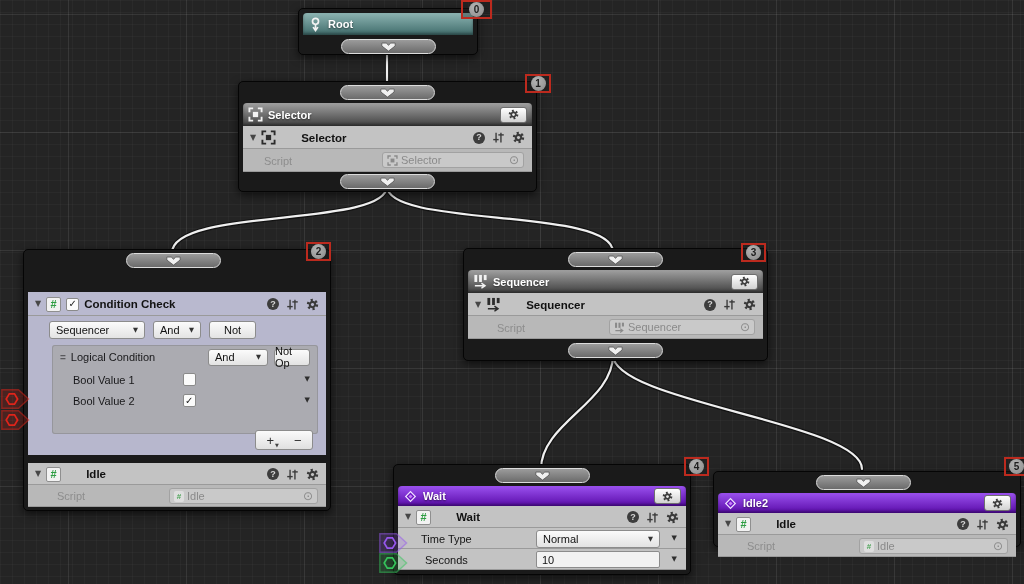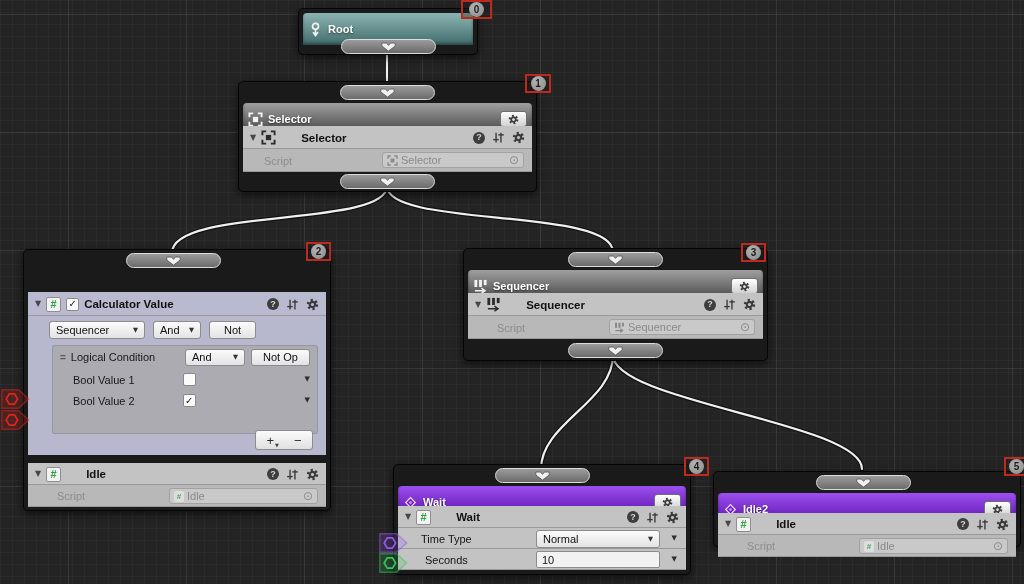--- a/index.html
+++ b/index.html
@@ -14,21 +14,21 @@
     background-position:68px 0,0 14px,0 0,0 0;}
   .edges{position:absolute;left:0;top:0;z-index:1;pointer-events:none;}
   .node{position:absolute;background:#1a1a1a;border:1px solid #050505;border-radius:5px;
     box-shadow:0 3px 9px rgba(0,0,0,.6);z-index:2;}
   
   .pill{position:absolute;width:95px;height:15px;border:1.5px solid #dcdcdc;border-radius:9px;
     background:linear-gradient(#9b9b9b,#6b6b6b);display:flex;align-items:center;justify-content:center;}
   .pill svg{width:15px;height:10px;display:block;}
   
   .hdr{position:absolute;left:4px;right:4px;height:21px;border-radius:4px 4px 0 0;
-    display:flex;align-items:center;gap:5px;padding:16px 5px;box-shadow:inset 0 -2px 3px rgba(0,0,0,.35);}
+    display:flex;align-items:center;gap:5px;padding:6px 5px;box-shadow:inset 0 -2px 3px rgba(0,0,0,.35);}
   .hdr-teal{background:linear-gradient(#8db4b2,#406c6b);}
   .hdr-gray{background:linear-gradient(#a0a0a0,#404040);}
   .hdr-purple{background:linear-gradient(#9b51ef,#5a0ca9);}
   .htitle{color:#fff;font-weight:bold;font-size:11px;text-shadow:0 1px 2px rgba(0,0,0,.55);}
   .hicon{width:15px;height:15px;color:#f2f2f2;flex:0 0 auto;}
   .hicon svg{width:100%;height:100%;display:block;}
   .gearbtn{margin-left:auto;width:27px;height:16px;border-radius:3px;border:1px solid #6f6f6f;
     background:linear-gradient(#ffffff,#d2d2d2);display:flex;align-items:center;justify-content:center;color:#3c3c3c;}
   .gearbtn svg{width:11px;height:11px;}
   
@@ -229,21 +229,21 @@
     <div class="pill" style="left:102px;top:3px;">
       <svg>
           <use href="#i-chev"></use>
         </svg>
     </div>
     <div class="body" style="top:42px;height:163px;">
       <div class="irow" style="position:relative;left:0;right:0;height:24px;">
         <span class="fold glyph">▼</span>
         <span class="scrbox">#</span>
         <span class="cb glyph">✓</span>
-        <span class="ititle">Calculator Value</span>
+        <span class="ititle">Condition Check</span>
         <span class="ric">
           <span class="help">?</span>
           <svg>
               <use href="#i-preset"></use>
             </svg>
           <svg>
               <use href="#i-gear"></use>
             </svg>
         </span>
       </div>
@@ -259,21 +259,21 @@
         <div class="wbtn" style="width:47px;">Not</div>
       </div>
       <div class="condbox" style="left:24px;top:53px;width:266px;height:89px;">
         <div class="crow" style="height:24px;">
           <span class="handle">=</span>
           <span>Logical Condition</span>
           <div class="dd" style="width:60px;margin-left:auto;height:17px;">
             <span>And</span>
             <span class="arr glyph">▼</span>
           </div>
-          <div class="wbtn" style="width:59px;height:17px;">Not Op</div>
+          <div class="wbtn" style="width:36px;height:17px;">Not Op</div>
         </div>
         <div class="crow" style="height:21px;">
           <span style="margin-left:13px">Bool Value 1</span>
           <span class="cb" style="margin-left:42px;"></span>
           <span class="sv glyph" style="margin-left:auto;">▼</span>
         </div>
         <div class="crow" style="height:21px;">
           <span style="margin-left:13px">Bool Value 2</span>
           <span class="cb glyph" style="margin-left:42px;">✓</span>
           <span class="sv glyph" style="margin-left:auto;">▼</span>

